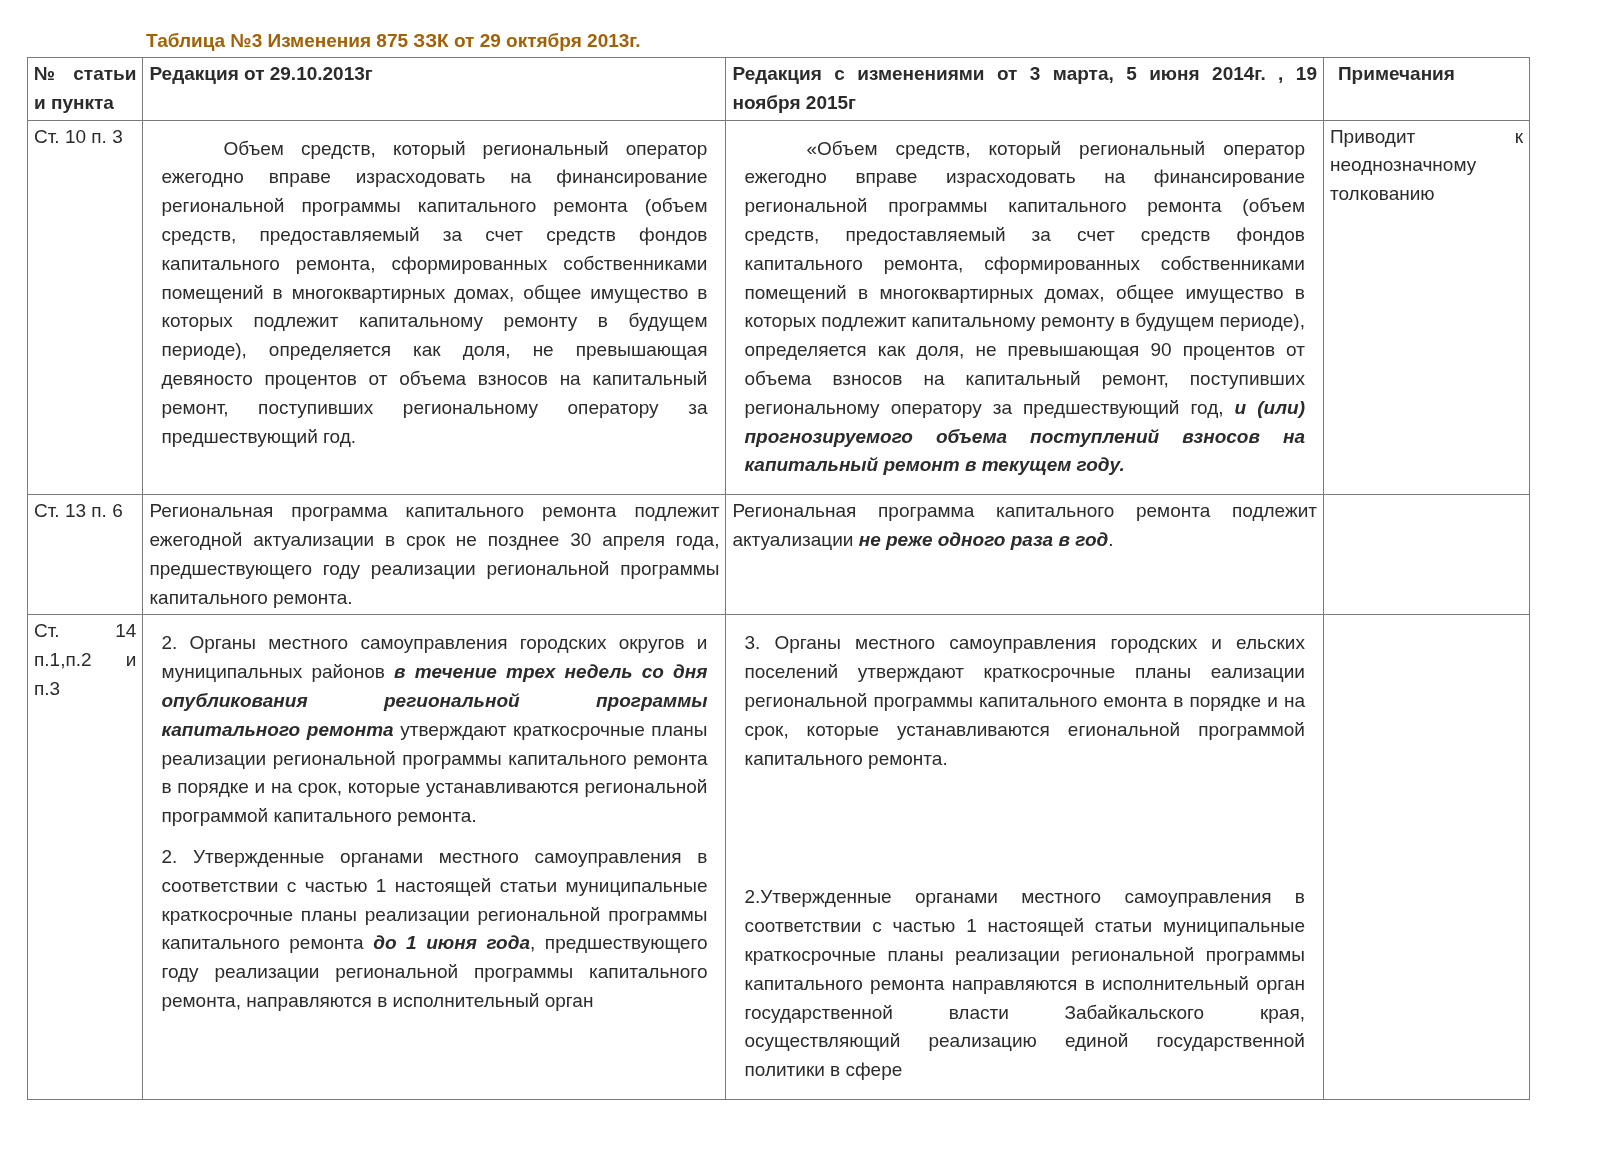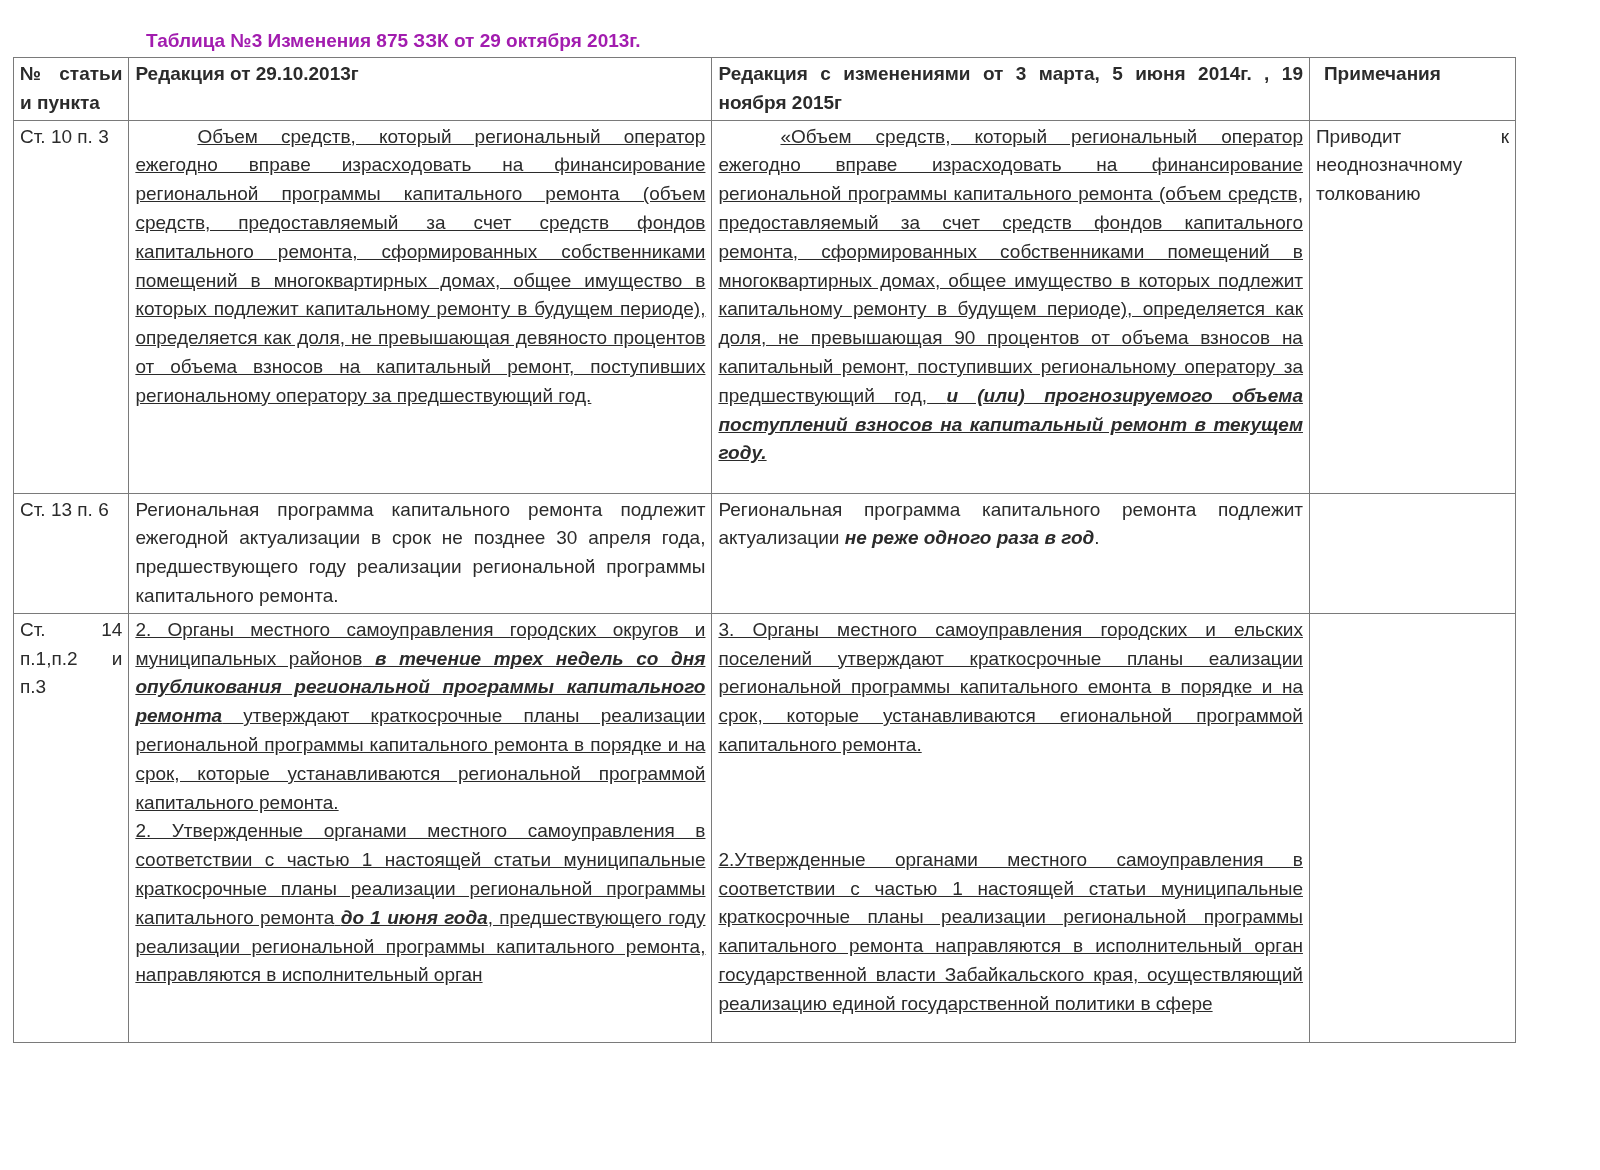--- a/index.html
+++ b/index.html
@@ -3,44 +3,44 @@
   <meta charset="utf-8">
   <style>
     html, body { margin: 0; padding: 0; background: #ffffff; }
     body {
       width: 1600px; height: 1170px; position: relative; overflow: hidden;
       font-family: "Liberation Sans", "DejaVu Sans", sans-serif;
       color: #2b2b2b;
     }
     .title {
       position: absolute; left: 146px; top: 30px;
-      font-size: 19px; font-weight: bold; color: #a21caf;
+      font-size: 19px; font-weight: bold; color: #a16207;
     }
     table.doc {
-      position: absolute; left: 13px; top: 57px;
+      position: absolute; left: 27px; top: 57px;
       border-collapse: collapse; table-layout: fixed;
       width: 1503px;
     }
     table.doc td {
       border: 1.5px solid #7a7a7a;
       vertical-align: top;
       font-size: 19px;
       line-height: 28.8px;
       padding: 2px 6px 2px 6px;
       text-align: justify;
     }
     .col-num { width: 112px; }
     .col-old { width: 566px; }
     .col-new { width: 580px; }
     .col-note { width: 200px; }
     td.head { font-weight: bold; text-align: left; padding-top: 3px; }
     td.num { font-weight: normal; }
     .indent { text-indent: 62px; }
     .bi { font-weight: bold; font-style: italic; }
-    .para { margin: 0; text-decoration: underline; }
+    .para { margin: 12px; }
     .spacer { display: block; height: 86px; }
     .note-first { padding-left: 14px; }
     .row-cut td { border-bottom: 1.5px solid #7a7a7a; }
   </style>
 </head>
 <body>
 
 <div class="title">Таблица №3  Изменения 875 ЗЗК от 29 октября 2013г.</div>
 
 <table class="doc">

